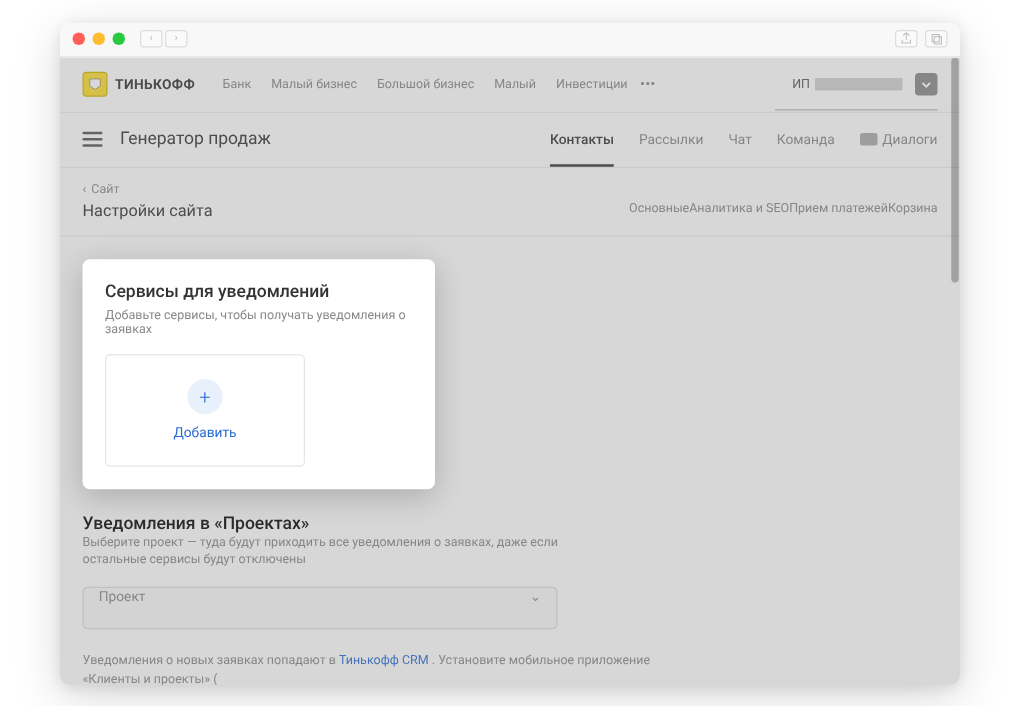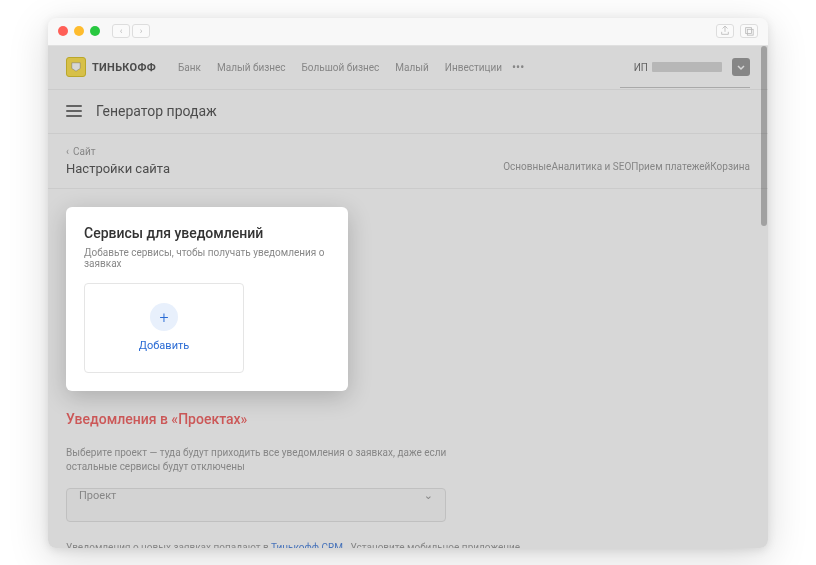--- a/index.html
+++ b/index.html
@@ -158,21 +158,21 @@
       width: 28px; height: 28px;
       background: #e8f0fc;
       border-radius: 50%;
       display: flex; align-items: center; justify-content: center;
       color: #2a6bd4;
       font-size: 16px;
       font-weight: 300;
     }
     .add-label { font-size: 11px; color: #2a6bd4; }
 
-    .section-title { font-size: 14px; color: #ef4444; margin-bottom: 19px; font-weight: 500; }
+    .section-title { font-size: 14px; color: #000000; margin-bottom: 0; font-weight: 500; }
     .section-desc { font-size: 10px; color: #888; margin-bottom: 14px; max-width: 420px; line-height: 1.4; }
     .select-box {
       border: 1px solid #ddd;
       border-radius: 4px;
       height: 34px;
       width: 380px;
       display: flex;
       align-items: flex-start;
       padding: 0 12px;
       font-size: 11px;
@@ -255,20 +255,30 @@
         <div class="user-underline"></div>
       </div>
 
       <div class="subnav">
         <div class="menu-icon">
             <span></span>
             <span></span>
             <span></span>
           </div>
         <span class="subnav-title">Генератор продаж</span>
+        <div class="subnav-links">
+          <span class="subnav-link active">Контакты</span>
+          <span class="subnav-link">Рассылки</span>
+          <span class="subnav-link">Чат</span>
+          <span class="subnav-link">Команда</span>
+          <div class="subnav-dialogs">
+            <span class="dialog-icon"></span>
+            <span>Диалоги</span>
+          </div>
+        </div>
       </div>
 
       <div class="crumb-row">
         <div class="crumb">
           <span>‹</span>
           <span>Сайт</span>
         </div>
       </div>
 
       <div class="page-hdr-row">

